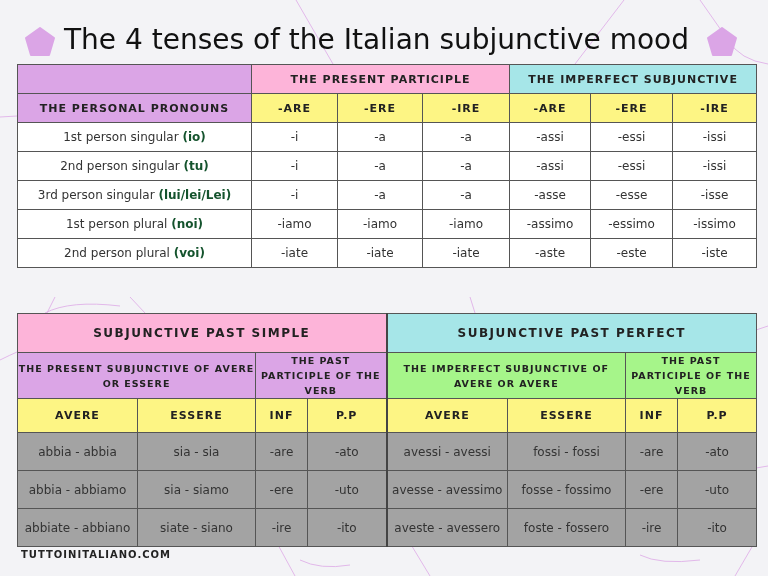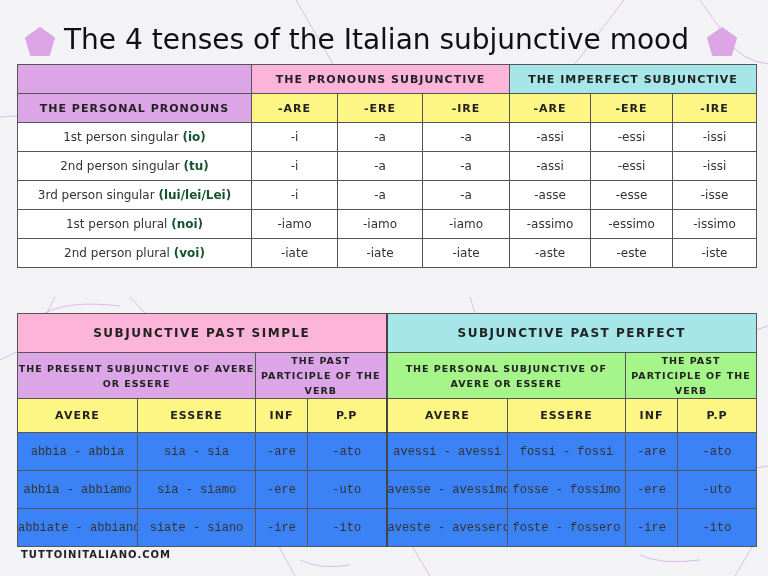--- a/index.html
+++ b/index.html
@@ -41,21 +41,21 @@
   .purple { background: #dba5e6; }
   .pink { background: #fdb4d9; }
   .cyan { background: #a6e6e8; }
   .yellow { background: #fdf584; }
   .green { background: #a6f58a; }
 
   .t2 { left: 17px; top: 313px; width: 739px; }
   .t2 .h1 th { height: 38px; font-size: 12px; letter-spacing: 1.5px; }
   .t2 .h2 th { height: 39px; font-size: 9.5px; line-height: 15px; white-space: normal; letter-spacing: 1px; }
   .t2 .h3 th { height: 33px; font-size: 11px; }
-  .t2 td { height: 37px; font-size: 12px; color: #333; background: #3b82f6; font-family: Liberation Mono, monospace; }
+  .t2 td { height: 37px; font-size: 12px; color: #333; background: #a3a3a3; }
   .t2 .sep { border-right: 2px solid #444; }
 
   .footer {
     position: absolute; left: 21px; top: 549px;
     font-size: 10px; font-weight: bold; letter-spacing: 1px; color: #222;
     font-family: "DejaVu Sans", sans-serif;
   }
 </style>
 </head>
 <body>
@@ -101,21 +101,21 @@
       <col style="width:86px">
       <col style="width:85px">
       <col style="width:87px">
     <col style="width:81px">
       <col style="width:82px">
       <col style="width:84px">
   </colgroup>
   <tbody>
       <tr>
     <th class="purple"></th>
-    <th class="pink cap" colspan="3">THE PRONOUNS SUBJUNCTIVE</th>
+    <th class="pink cap" colspan="3">THE PRESENT PARTICIPLE</th>
     <th class="cyan cap" colspan="3">THE IMPERFECT SUBJUNCTIVE</th>
   </tr>
   <tr>
     <th class="purple cap">THE PERSONAL PRONOUNS</th>
     <th class="yellow cap">-ARE</th>
     <th class="yellow cap">-ERE</th>
     <th class="yellow cap">-IRE</th>
     <th class="yellow cap">-ARE</th>
     <th class="yellow cap">-ERE</th>
     <th class="yellow cap">-IRE</th>
@@ -180,21 +180,21 @@
       <col style="width:79px">
   </colgroup>
   <tbody>
       <tr class="h1">
     <th class="pink cap sep" colspan="4">SUBJUNCTIVE PAST SIMPLE</th>
     <th class="cyan cap" colspan="4">SUBJUNCTIVE PAST PERFECT</th>
   </tr>
   <tr class="h2">
     <th class="purple cap" colspan="2">THE PRESENT SUBJUNCTIVE OF AVERE OR ESSERE</th>
     <th class="purple cap sep" colspan="2">THE PAST PARTICIPLE OF THE VERB</th>
-    <th class="green cap" colspan="2">THE PERSONAL SUBJUNCTIVE OF AVERE OR ESSERE</th>
+    <th class="green cap" colspan="2">THE IMPERFECT SUBJUNCTIVE OF AVERE OR AVERE</th>
     <th class="green cap" colspan="2">THE PAST PARTICIPLE OF THE VERB</th>
   </tr>
   <tr class="h3">
     <th class="yellow cap">AVERE</th>
     <th class="yellow cap">ESSERE</th>
     <th class="yellow cap">INF</th>
     <th class="yellow cap sep">P.P</th>
     <th class="yellow cap">AVERE</th>
     <th class="yellow cap">ESSERE</th>
     <th class="yellow cap">INF</th>

